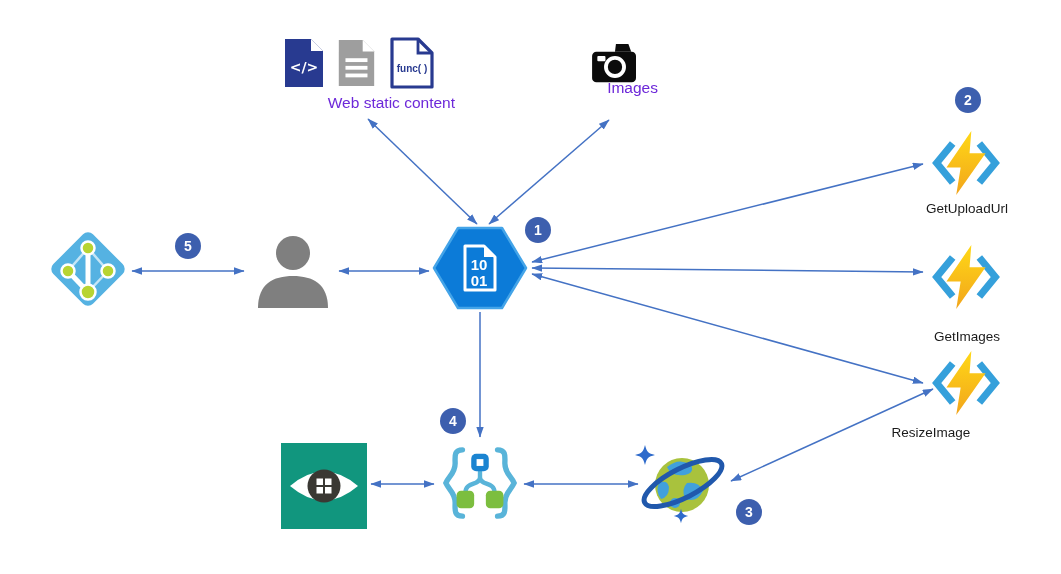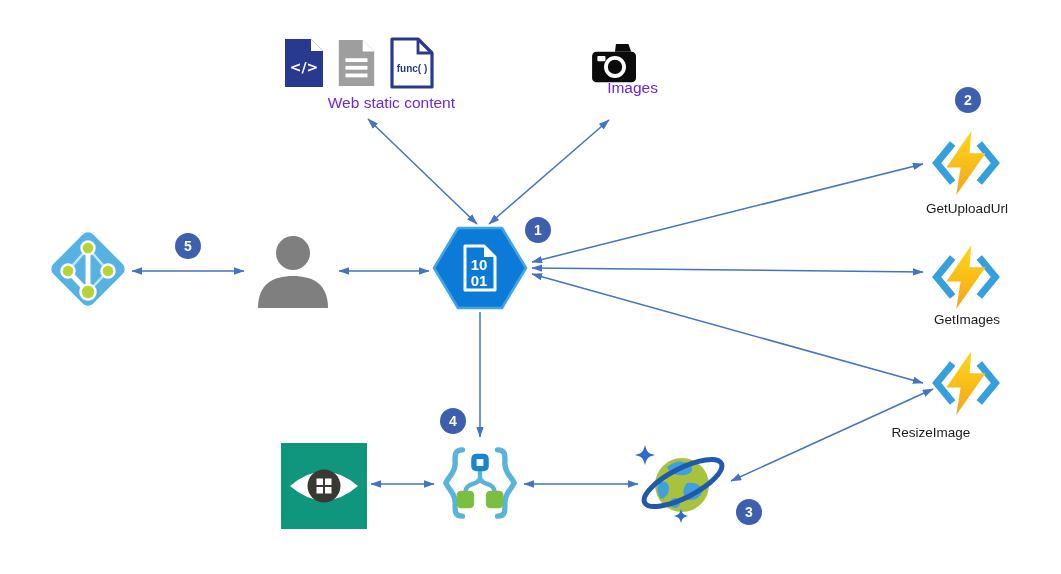--- a/index.html
+++ b/index.html
@@ -143,21 +143,21 @@
     <polygon class="bolt" points="44,0 16,41 32,41 27,72 60,25 42,25"></polygon>
   </svg>
   <div class="fn-label" style="left:902px;top:201px;width:130px">GetUploadUrl</div>
   <div class="badge" style="left:955px;top:87px">2</div>
 
   <svg class="abs" style="left:932px;top:245px" width="68" height="64" viewBox="0 0 76 72">
     <polyline class="bracket" points="23,14 5,36 23,58"></polyline>
     <polyline class="bracket" points="53,14 71,36 53,58"></polyline>
     <polygon class="bolt" points="44,0 16,41 32,41 27,72 60,25 42,25"></polygon>
   </svg>
-  <div class="fn-label" style="left:902px;top:312px;width:130px">GetImages</div>
+  <div class="fn-label" style="left:902px;top:329px;width:130px">GetImages</div>
 
   <svg class="abs" style="left:932px;top:351px" width="68" height="64" viewBox="0 0 76 72">
     <polyline class="bracket" points="23,14 5,36 23,58"></polyline>
     <polyline class="bracket" points="53,14 71,36 53,58"></polyline>
     <polygon class="bolt" points="44,0 16,41 32,41 27,72 60,25 42,25"></polygon>
   </svg>
   <div class="fn-label" style="left:866px;top:425px;width:130px">ResizeImage</div>
 
   <svg class="abs" style="left:281px;top:443px" width="86" height="86" viewBox="0 0 86 86">
     <rect class="vision-bg" x="0" y="0" width="86" height="86"></rect>

